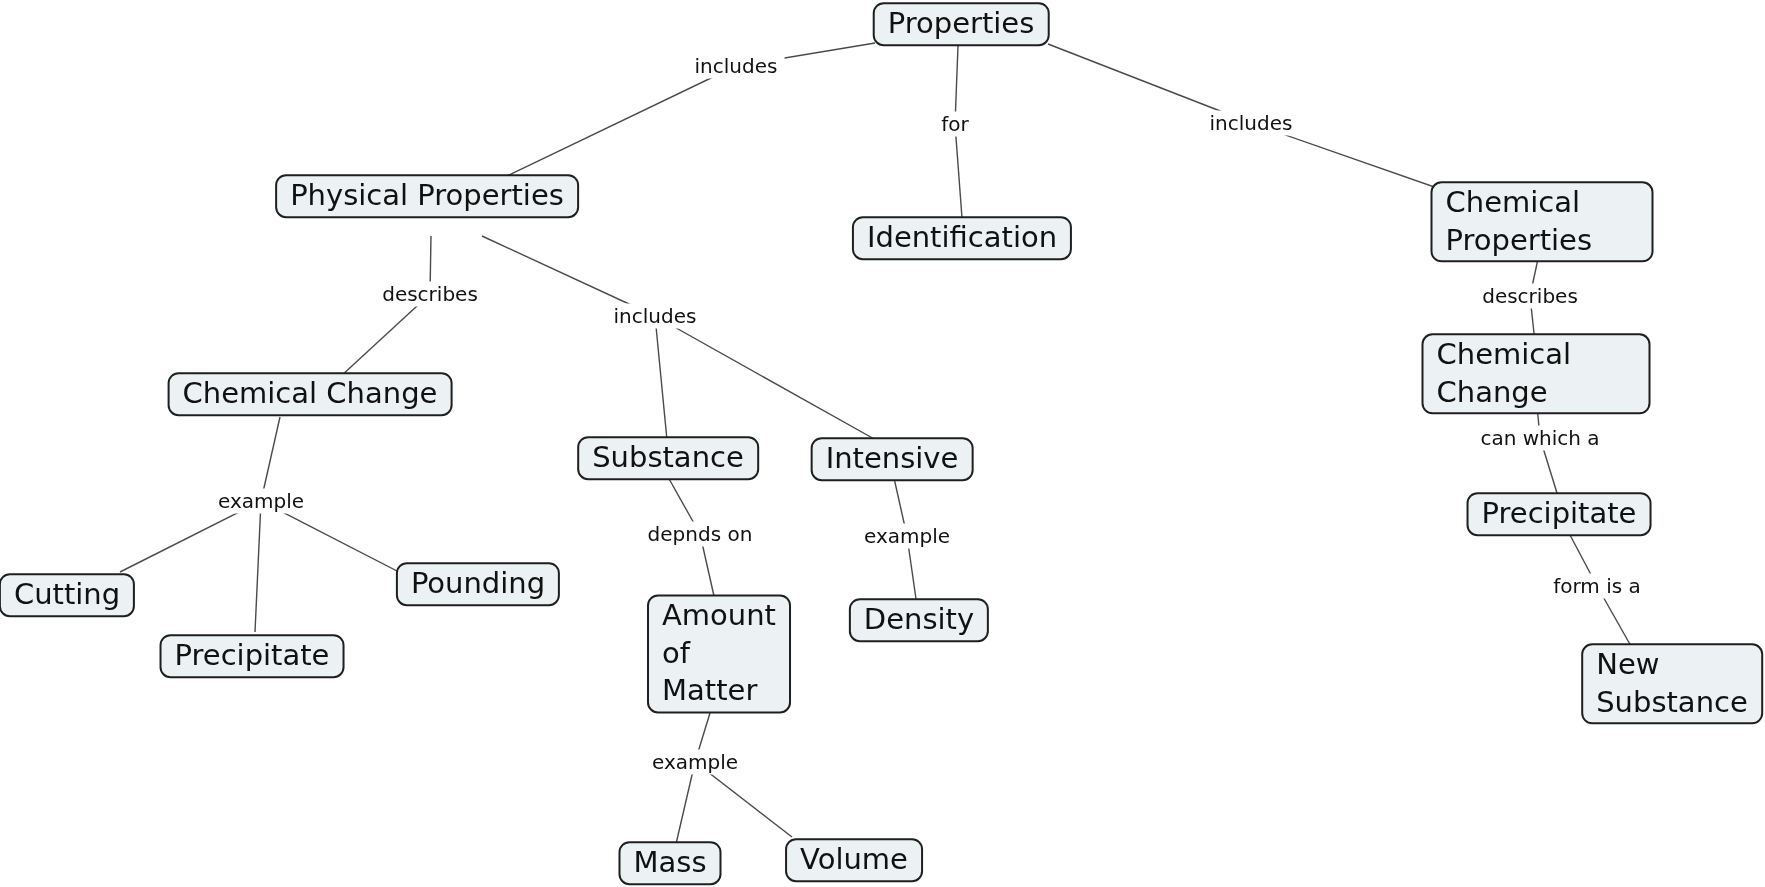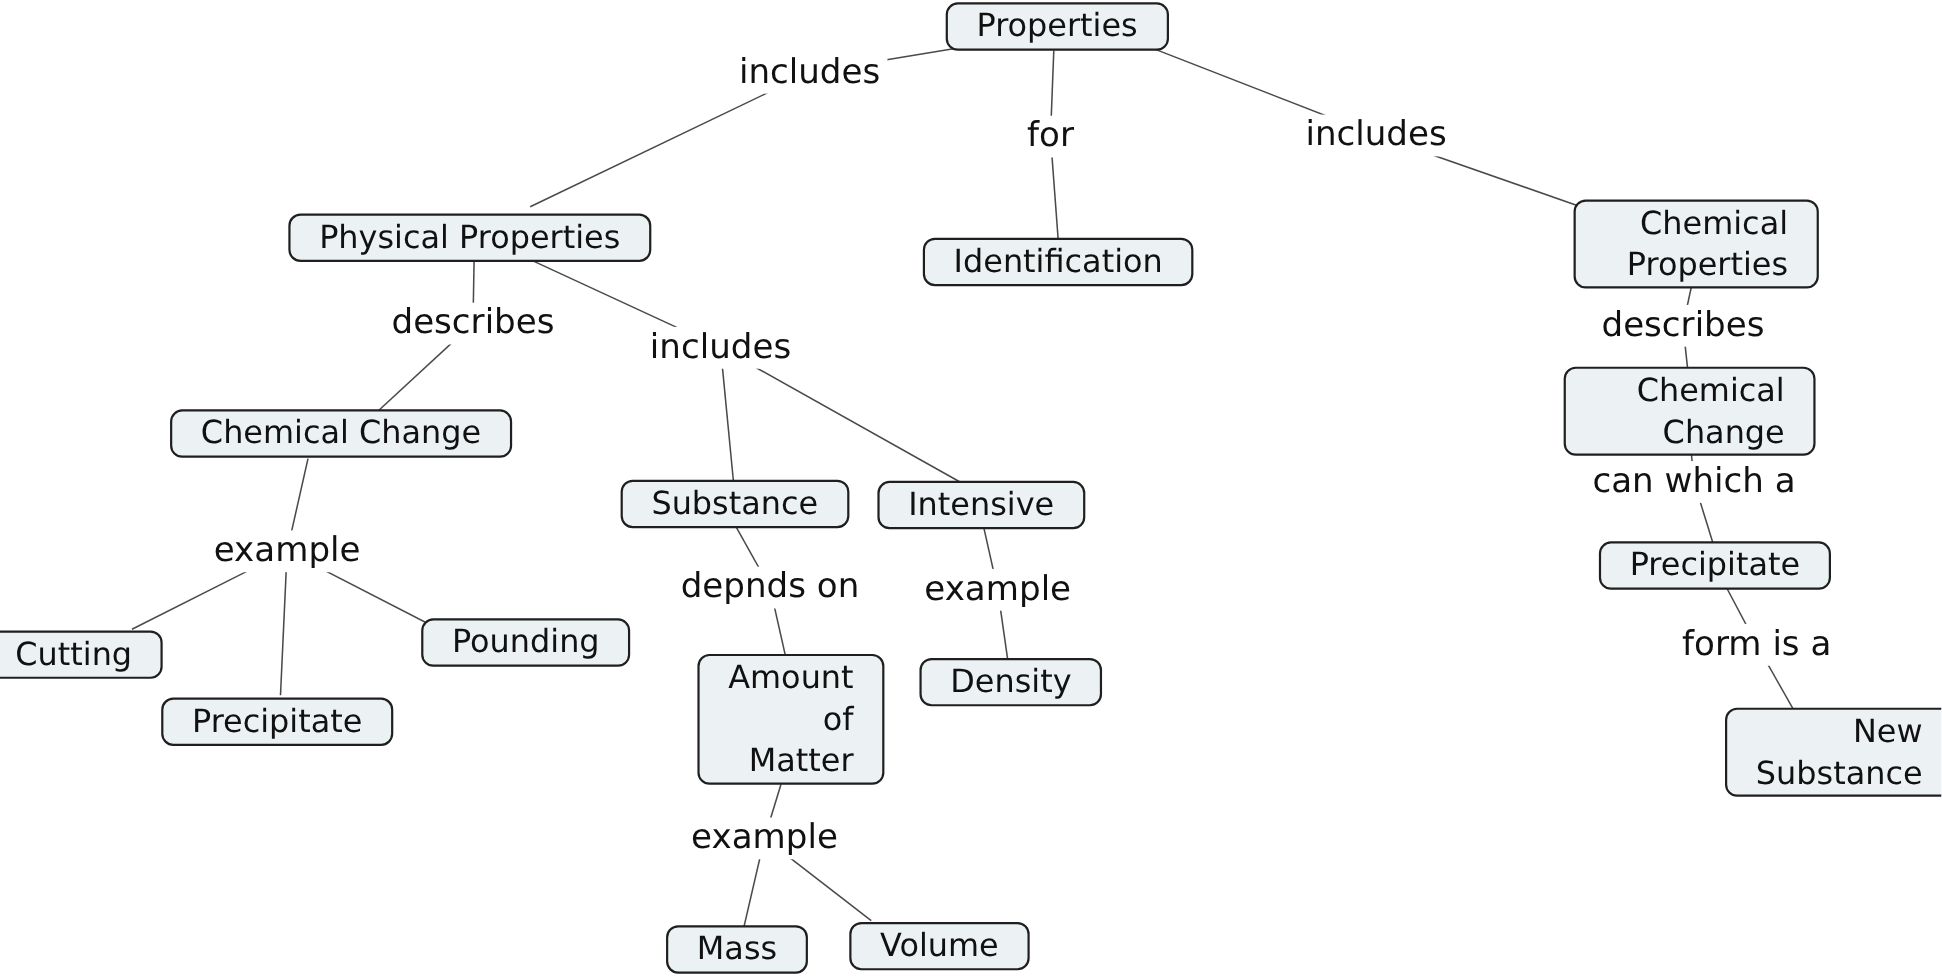--- a/index.html
+++ b/index.html
@@ -17,35 +17,35 @@
     background:#ffffff;
     overflow:hidden;
     font-family:"DejaVu Sans","Liberation Sans",sans-serif;
   }
   #edges{position:absolute;left:0;top:0;z-index:1;}
   .link-label{
     position:absolute;z-index:2;
     transform:translate(-50%,-50%);
     background:var(--label-bg);
     color:var(--label-text);
-    font-size:31px;line-height:1.15;
+    font-size:20px;line-height:1.15;
     padding:1px 7px;
     white-space:nowrap;
   }
   .node{
     position:absolute;z-index:3;
     transform:translate(-50%,-50%);
     background:var(--node-fill);
     border:2px solid var(--node-border);
     border-radius:11px;
     color:var(--node-text);
     font-size:29px;line-height:1.3;
-    padding:1px 26px;
+    padding:1px 13px;
     white-space:pre-line;
-    text-align:right;
+    text-align:left;
     box-sizing:border-box;
   }
 </style>
 </head>
 <body>
 
 <div id="canvas">
   <svg id="edges" width="1765" height="887" viewBox="0 0 1765 887">
     <defs>
       <marker id="arrowhead" markerWidth="14" markerHeight="11" refX="11" refY="4.5" orient="auto" markerUnits="userSpaceOnUse">
@@ -92,21 +92,21 @@
       <div class="link-label" style="left: 261px; top: 501px;">example</div>
       <div class="link-label" style="left: 700px; top: 534px;">depnds on</div>
       <div class="link-label" style="left: 907px; top: 536px;">example</div>
       <div class="link-label" style="left: 695px; top: 762px;">example</div>
       <div class="link-label" style="left: 1530px; top: 296px;">describes</div>
       <div class="link-label" style="left: 1540px; top: 438px;">can which a</div>
       <div class="link-label" style="left: 1597px; top: 586px;">form is a</div>
     </div>
   <div id="nodes">
       <div class="node" style="left: 961px; top: 24px;">Properties</div>
-      <div class="node" style="left: 427px; top: 216px;">Physical Properties</div>
+      <div class="node" style="left: 427px; top: 196px;">Physical Properties</div>
       <div class="node" style="left: 962px; top: 238px;">Identification</div>
       <div class="node" style="left: 1542px; top: 222px;">Chemical Properties</div>
       <div class="node" style="left: 310px; top: 394px;">Chemical Change</div>
       <div class="node" style="left: 67px; top: 595px;">Cutting</div>
       <div class="node" style="left: 252px; top: 656px;">Precipitate</div>
       <div class="node" style="left: 478px; top: 584px;">Pounding</div>
       <div class="node" style="left: 668px; top: 458px;">Substance</div>
       <div class="node" style="left: 892px; top: 459px;">Intensive</div>
       <div class="node" style="left: 719px; top: 654px;">Amount
 of

